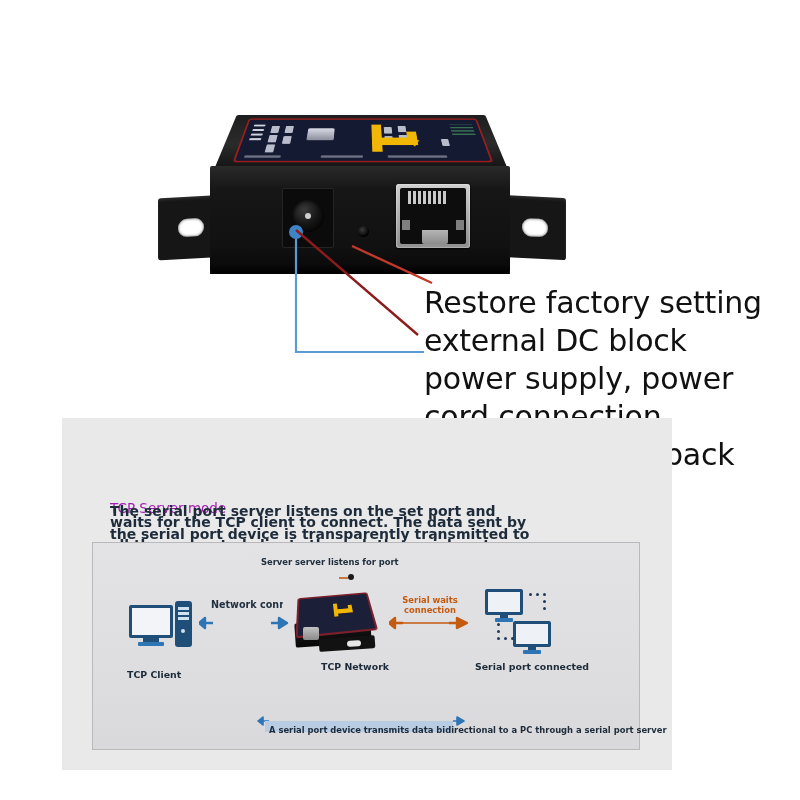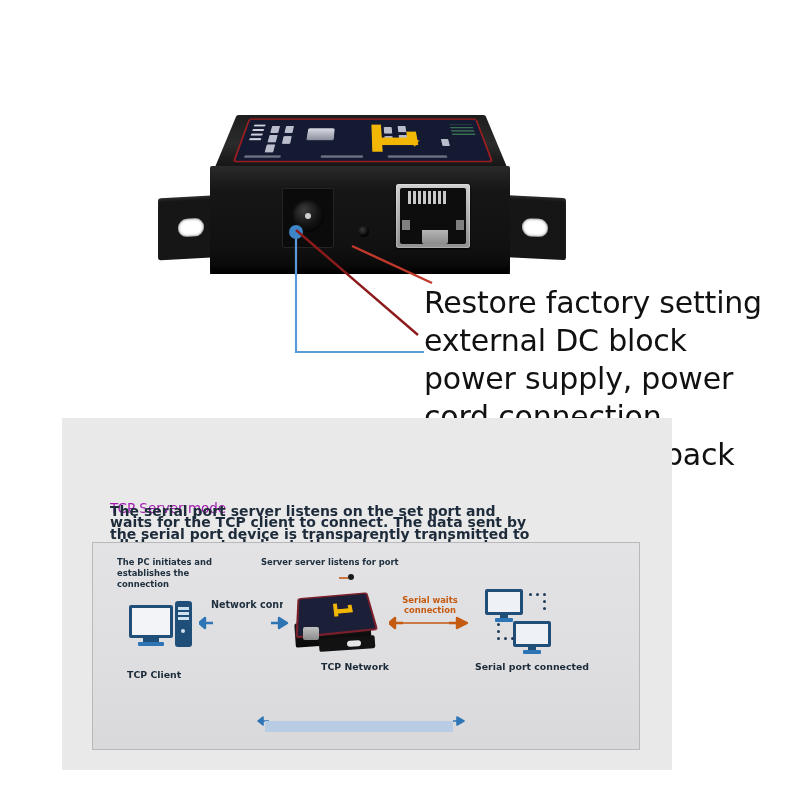--- a/index.html
+++ b/index.html
@@ -380,21 +380,20 @@
   <div class="annotation">Restore factory setting external DC block power supply, power cord connection (5V)With power back protaction</div>
 
   <div class="panel">
 
     <div class="panel-title">TCP Server mode</div>
 
     <div class="panel-body">The serial port server listens on the set port and waits for the TCP client to connect. The data sent by the serial port device is transparently transmitted to all the connected clients through the serial port server.</div>
 
     <div class="diagram">
 
-      <div class="dg-txt" style="left:24px; top:14px; width:118px;">The PC initiates and establishes the connection</div>
 
       <div class="dg-txt" style="left:168px; top:14px; width:160px;">Server server listens for port</div>
 
       <svg style="position:absolute; left:246px; top:29px; width:18px; height:12px;">
         <line x1="0" y1="6" x2="9" y2="6" stroke="#c55a11" stroke-width="1.6"></line>
         <circle cx="12" cy="5" r="3" fill="#1a1a1a"></circle>
       </svg>
 
       <div class="pc-icon">
         <div class="pc-mon"></div>
@@ -456,16 +455,17 @@
         <div class="dot" style="left:411px; top:94px;"></div>
         <div class="dot" style="left:418px; top:94px;"></div>
       </div>
       <div class="dg-txt lbl" style="left:382px; top:118px;">Serial port connected</div>
 
       <svg style="position:absolute; left:164px; top:172px; width:220px; height:14px;">
         <path d="M12 6 L3 6 M6 2 L1 6 L6 10 Z" stroke="#2e75b6" stroke-width="1.6" fill="#2e75b6" stroke-linejoin="round"></path>
         <path d="M196 6 L205 6 M200 2 L207 6 L200 10 Z" stroke="#2e75b6" stroke-width="1.6" fill="#2e75b6" stroke-linejoin="round"></path>
       </svg>
       <div class="blue-bar"></div>
+      <div class="bar-text">A serial port device transmits data bidirectional to a PC through a serial port server</div>
 
     </div>
   </div>
 </div>
 
 </body></html>

